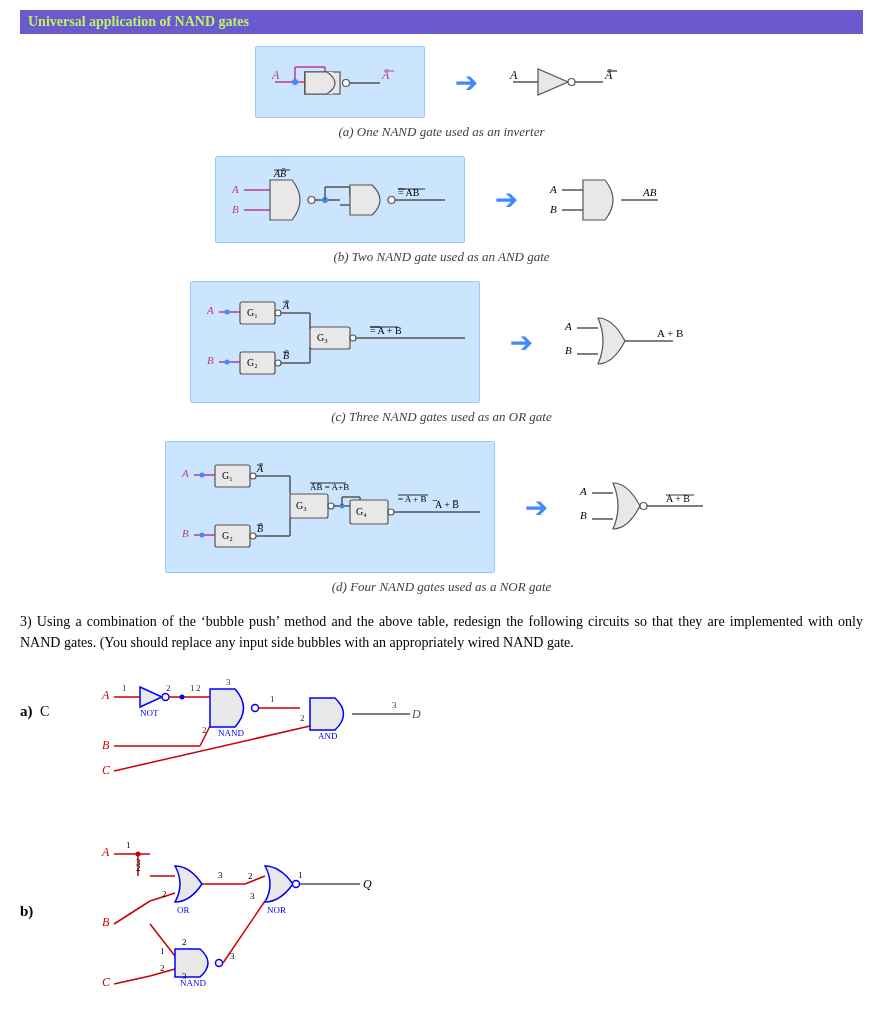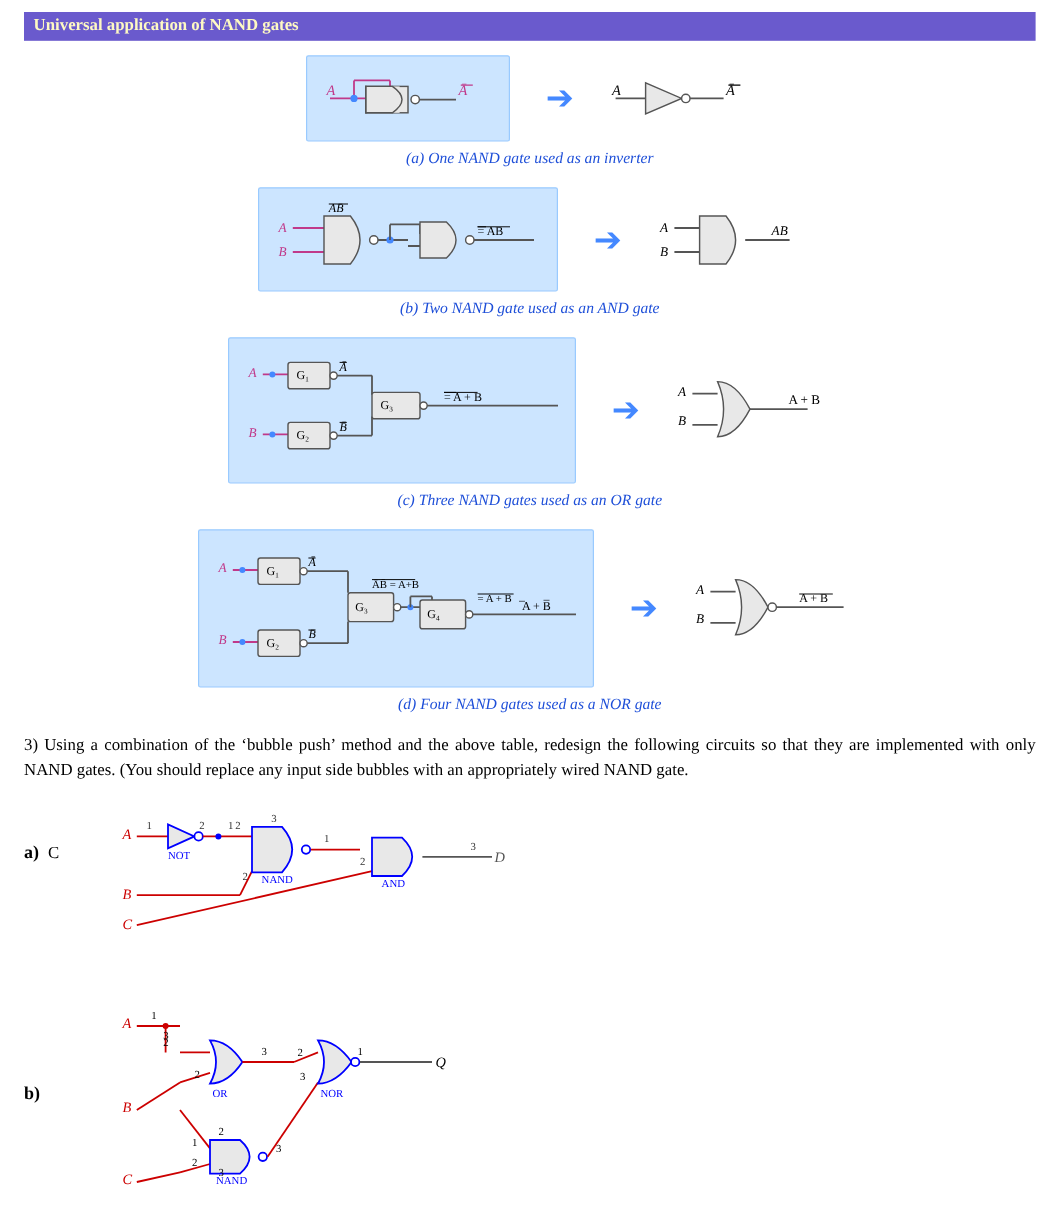--- a/index.html
+++ b/index.html
@@ -14,21 +14,21 @@
     }
 
     .page-container {
       width: 883px;
       padding: 10px 20px;
     }
 
     
     .header-bar {
       background: #6a5acd;
-      color: #fef9c3;
+      color: #bef264;
       font-size: 14px;
       font-weight: bold;
       padding: 4px 8px;
       margin-bottom: 12px;
     }
 
     
     .diagram-section {
       margin-bottom: 16px;
       display: flex;
@@ -39,21 +39,21 @@
     .diagram-row {
       display: flex;
       align-items: center;
       justify-content: center;
       gap: 20px;
       margin-bottom: 4px;
     }
 
     .caption {
       font-size: 13px;
-      color: #1d4ed8;
+      color: #404040;
       margin-top: 2px;
       font-style: italic;
     }
 
     
     .blue-box {
       background: #cce5ff;
       border: 1px solid #99caff;
       padding: 10px 14px;
       display: inline-flex;

